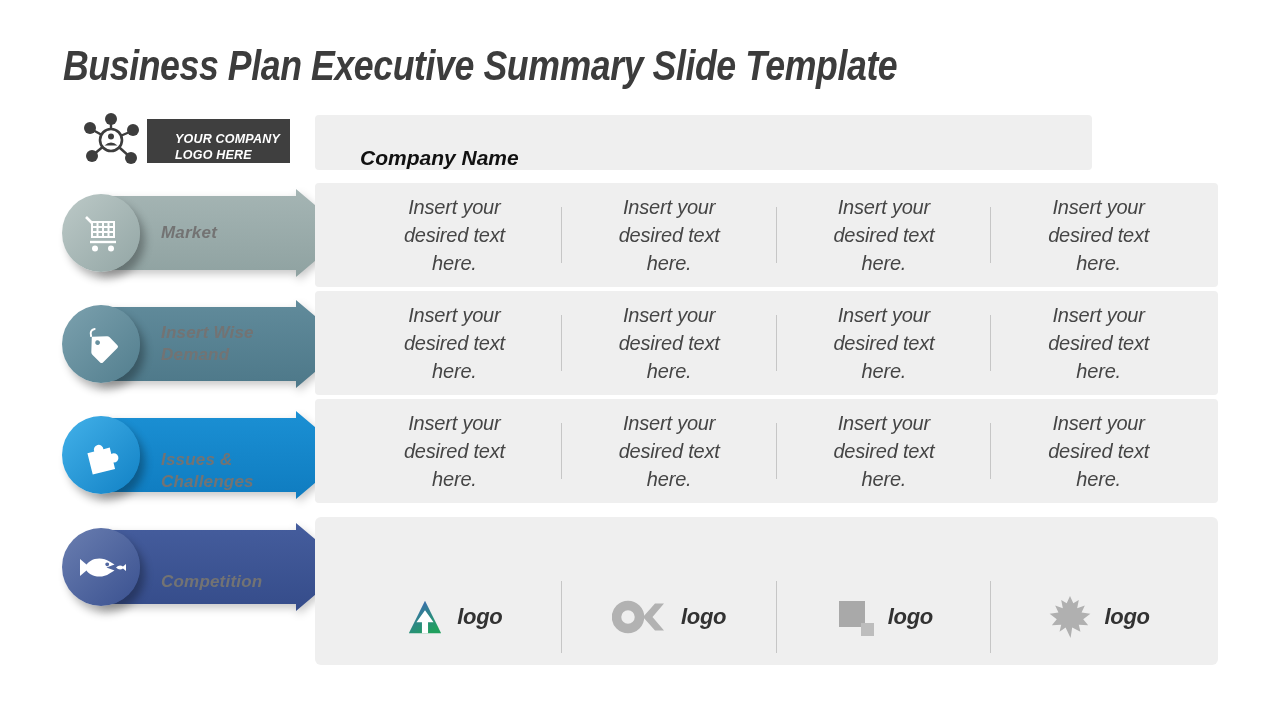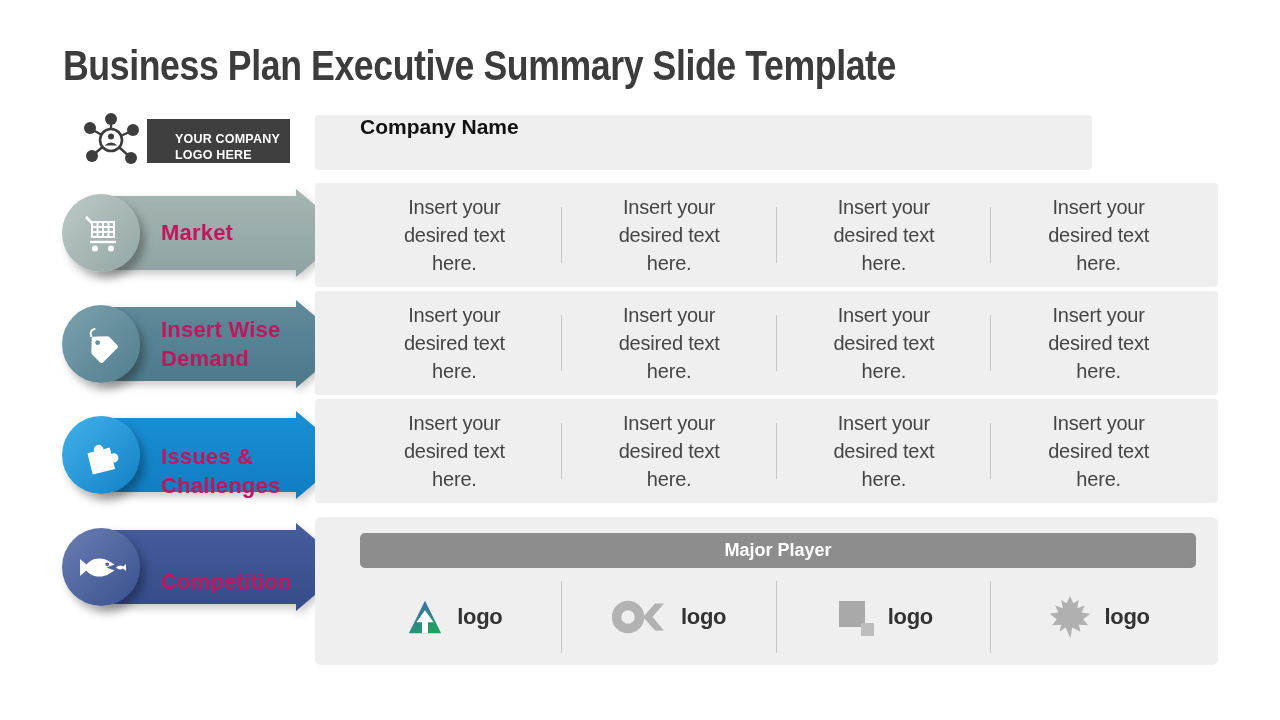--- a/index.html
+++ b/index.html
@@ -1,18 +1,18 @@
 <!DOCTYPE html>
 <html><head>
 <meta charset="utf-8">
 <style>
   * { margin:0; padding:0; box-sizing:border-box; }
   html,body { width:1280px; height:720px; }
   body { font-family:"Liberation Sans", sans-serif; background:#ffffff; overflow:hidden; }
-  .slide { position:relative; width:1280px; height:720px; background:#fff; }
+  .slide { position:relative; width:1280px; height:720px; background:#fff;font-style:italic; }
 
   
   .title { position:absolute; left:63px; top:42px; font-size:42px; font-weight:bold;
            color:#3c3c3c; white-space:nowrap; transform:scaleX(0.85); transform-origin:0 50%;
            letter-spacing:-0.5px; }
 
   
   .molecule { position:absolute; left:80px; top:110px; }
   .logo-box { position:absolute; left:147px; top:119px; width:143px; height:44px;
               background:#3f3f3f; color:#fff; display:flex; flex-direction:column;
@@ -24,26 +24,26 @@
   .banner svg.arrow { position:absolute; left:98px; width:252px; height:88px;
                       filter:drop-shadow(2px 4px 4px rgba(0,0,0,0.22)); }
   .circle { position:absolute; left:62px; width:78px; height:78px; border-radius:50%;
             box-shadow:5px 7px 9px rgba(0,0,0,0.30); display:flex; align-items:center;
             justify-content:center; }
   .c1 { background:linear-gradient(135deg,#bcc9c7,#93a6a5); }
   .c2 { background:linear-gradient(135deg,#7ca1ae,#527e8e); }
   .c3 { background:linear-gradient(135deg,#43b1e9,#1181c5); }
   .c4 { background:linear-gradient(135deg,#6a7eb0,#3a5190); }
   .banner-label { position:absolute; left:161px; width:150px; height:88px; display:flex;
-                  align-items:center; color:#be185d; font-weight:bold; font-size:22px;
+                  align-items:center; color:#737373; font-weight:bold; font-size:17px;
                   line-height:1.32; letter-spacing:0.2px; }
 
   
   .panel-header { position:absolute; left:315px; top:115px; width:777px; height:55px;
-                  background:#efefef; border-radius:4px; display:flex; align-items:flex-start;
+                  background:#efefef; border-radius:4px; display:flex; align-items:flex-end;
                   padding-left:45px; font-weight:bold; font-size:21px; color:#111; }
   .text-row { position:absolute; left:315px; width:903px; height:104px; background:#efefef;
               border-radius:4px; display:grid; grid-template-columns:1fr 1fr 1fr 1fr;
               padding:0 12px 0 32px; }
   .row-cell { position:relative; display:flex; align-items:center; justify-content:center; }
   .row-cell .cell-text { width:150px; text-align:center; font-size:20px; line-height:28px;
                          color:#454545; letter-spacing:-0.2px; }
   .row-cell.divided::after { content:""; position:absolute; right:0; top:50%;
                              transform:translateY(-50%); width:1px; height:56px; background:#c6c6c6; }
 
@@ -226,23 +226,20 @@
       </div>
     <div class="row-cell divided">
         <div class="cell-text">Insert your desired text here.</div>
       </div>
     <div class="row-cell">
         <div class="cell-text">Insert your desired text here.</div>
       </div>
   </div>
 
   <div class="bottom-section">
-    <div class="major-bar">
-      <span>Major Player</span>
-    </div>
     <div class="logo-row">
       <div class="logo-cell divided">
         <svg width="38" height="38" viewBox="0 0 40 40">
           <path d="M20,3 L37,37 L3,37 Z" fill="url(#gTri)"></path>
           <path d="M20,13 L29,25.5 L23.2,25.5 L23.2,37 L16.8,37 L16.8,25.5 L11,25.5 Z" fill="#ffffff"></path>
         </svg>
         <span class="logo-label">logo</span>
       </div>
       <div class="logo-cell divided">
         <svg width="56" height="40" viewBox="0 0 56 40">

